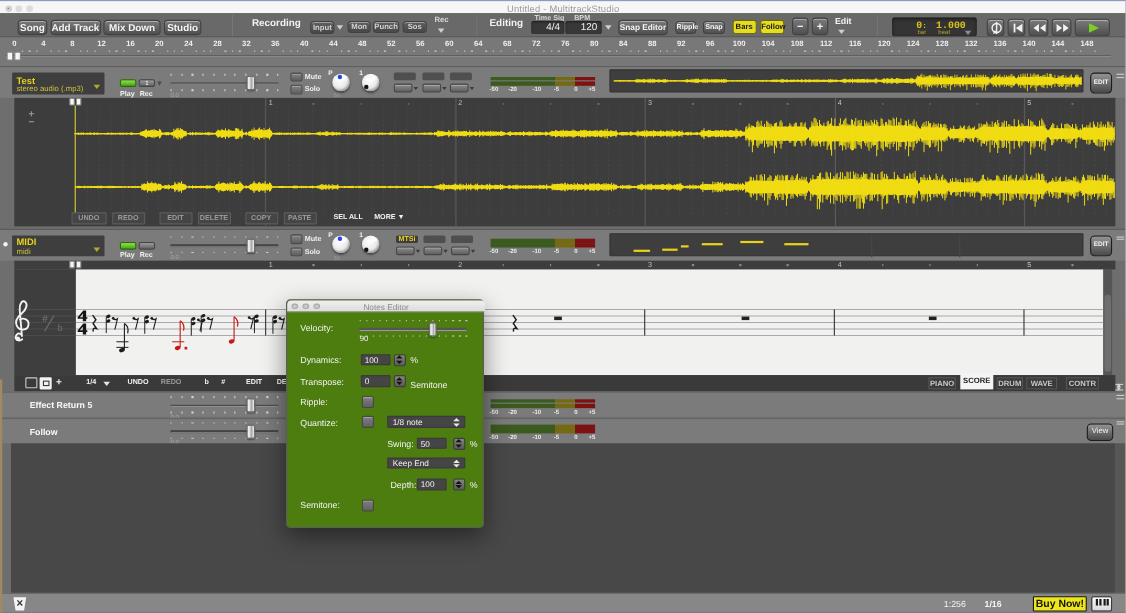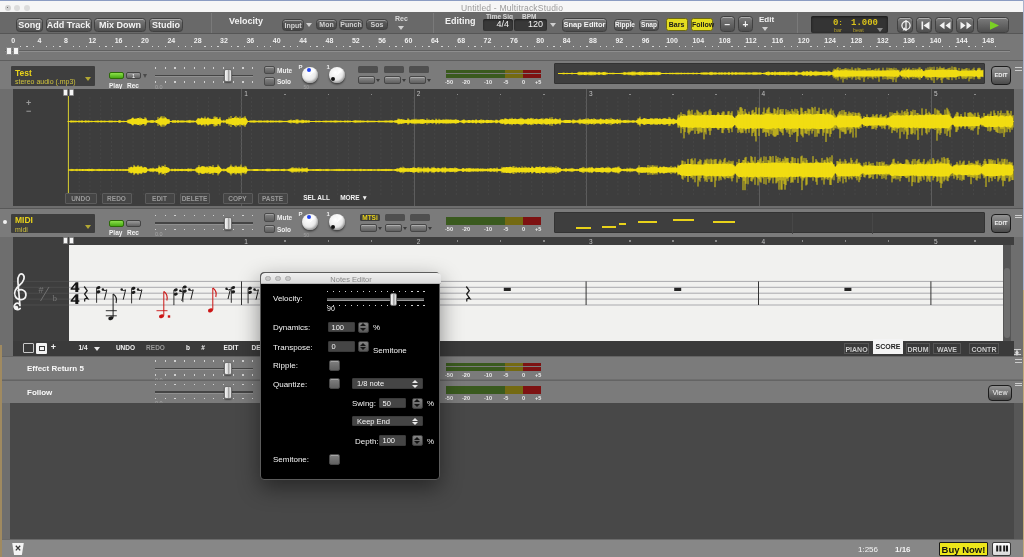--- a/index.html
+++ b/index.html
@@ -78,21 +78,21 @@
 .tab{position:absolute;top:1.5px;height:11.5px;border:1px solid #555;color:#c9c9c9;font-size:7px;font-weight:bold;text-align:center;line-height:11px}
 .tabsel{position:absolute;top:-2px;height:15px;background:#f4f4f4;color:#222;font-size:7px;font-weight:bold;text-align:center;line-height:16px}
 
 .mixrow{position:absolute;left:0;width:1024px;height:23px;background:#7b7b7b;border-top:1px solid #646464}
 .mixlab{position:absolute;left:27px;color:#fafafa;font-weight:bold;font-size:8px}
 
 #darkarea{position:absolute;left:10px;top:402.5px;width:1004px;height:136.5px;background:#484848}
 #statusbar{position:absolute;left:0;top:539px;width:1024px;height:18px;background:#878787;border-top:1px solid #6a6a6a}
 
 #ne{position:absolute;left:260px;top:272px;width:180px;height:208px;border-radius:4px;
- box-shadow:0 8px 22px rgba(0,0,0,.45);background:#000000;border:1px solid #5c5c5c}
+ box-shadow:0 8px 22px rgba(0,0,0,.45);background:#4d7c0f;border:1px solid #5c5c5c}
 #netitle{position:absolute;left:0;top:0;width:180px;height:10.5px;border-radius:4px 4px 0 0;background:linear-gradient(#f0f0f0,#dcdcdc);border-bottom:1px solid #b6b6b6}
 #netitle span{position:absolute;width:100%;text-align:center;top:1.5px;font-size:7.5px;color:#8a8a8a}
 .netl{position:absolute;top:2.5px;width:5.6px;height:5.6px;border-radius:50%;background:#c8c8c8;border:.5px solid #aaa}
 .nelab{position:absolute;color:#f4f4f4;font-size:8px}
 .nebox{position:absolute;width:27px;height:10.5px;background:#454545;border:1px solid #3a3a3a;border-radius:1px;color:#f4f4f4;font-size:7.5px;padding-left:3px;line-height:9px}
 .nedd{position:absolute;width:71px;height:10.5px;background:#454545;border:1px solid #3a3a3a;border-radius:1px;color:#f4f4f4;font-size:7.5px;padding-left:4px;line-height:9.5px}
 .neddarr{position:absolute;right:3px;top:0;width:7px;height:10px}
 .neddarr i{position:absolute;left:0.4px;width:0;height:0;border-left:3px solid transparent;border-right:3px solid transparent}
 .nestep{position:absolute;width:11px;height:11px;border-radius:2px;border:1px solid #3e3e3e;background:linear-gradient(#858585,#595959)}
 .nestep b{position:absolute;left:1.7px;width:0;height:0;border-left:3.1px solid transparent;border-right:3.1px solid transparent}
@@ -107,21 +107,21 @@
 <div class="tl" style="left:23.5px"></div>
 <div style="position:absolute;left:6.7px;top:5.7px;width:1.8px;height:1.8px;border-radius:50%;background:#4a4a4a"></div>
 <div id="title">Untitled - MultitrackStudio</div>
 </div>
 <div id="toolbar">
     <div class="tbtn" style="left:16px;top:5.5px;width:27px;height:14px;font-size:9px;line-height:13px">Song</div>
 <div class="tbtn" style="left:45.5px;top:5.5px;width:46px;height:14px;font-size:9px;line-height:13px">Add Track</div>
 <div class="tbtn" style="left:94px;top:5.5px;width:52px;height:14px;font-size:9px;line-height:13px">Mix Down</div>
 <div class="tbtn" style="left:149px;top:5.5px;width:34px;height:14px;font-size:9px;line-height:13px">Studio</div>
 <div class="sep" style="left:211px"></div>
-<div class="tlab" style="left:229px;top:3.5px">Velocity</div>
+<div class="tlab" style="left:229px;top:3.5px">Recording</div>
 <div class="tbtn tbd" style="left:282px;top:6.5px;width:22px;height:12px;font-size:7px;line-height:11px">Input</div>
 <div class="dna" style="left:306px;top:11px"></div>
 <div class="tbtn tbd" style="left:316px;top:7px;width:21px;height:11px;font-size:7px;line-height:10px">Mon</div>
 <div class="tbtn tbd" style="left:339px;top:7px;width:24px;height:11px;font-size:7px;line-height:10px">Punch</div>
 <div class="tbtn tbd" style="left:366px;top:7px;width:22px;height:11px;font-size:7px;line-height:10px">Sos</div>
 <div class="tsmall" style="left:395px;top:3px;font-size:7px">Rec</div>
 <div class="dna" style="left:398px;top:14px"></div>
 <div class="sep" style="left:433px"></div>
 <div class="tlab" style="left:445px;top:3.5px">Editing</div>
 <div class="tsmall" style="left:486px;top:0.5px">Time Sig</div>

